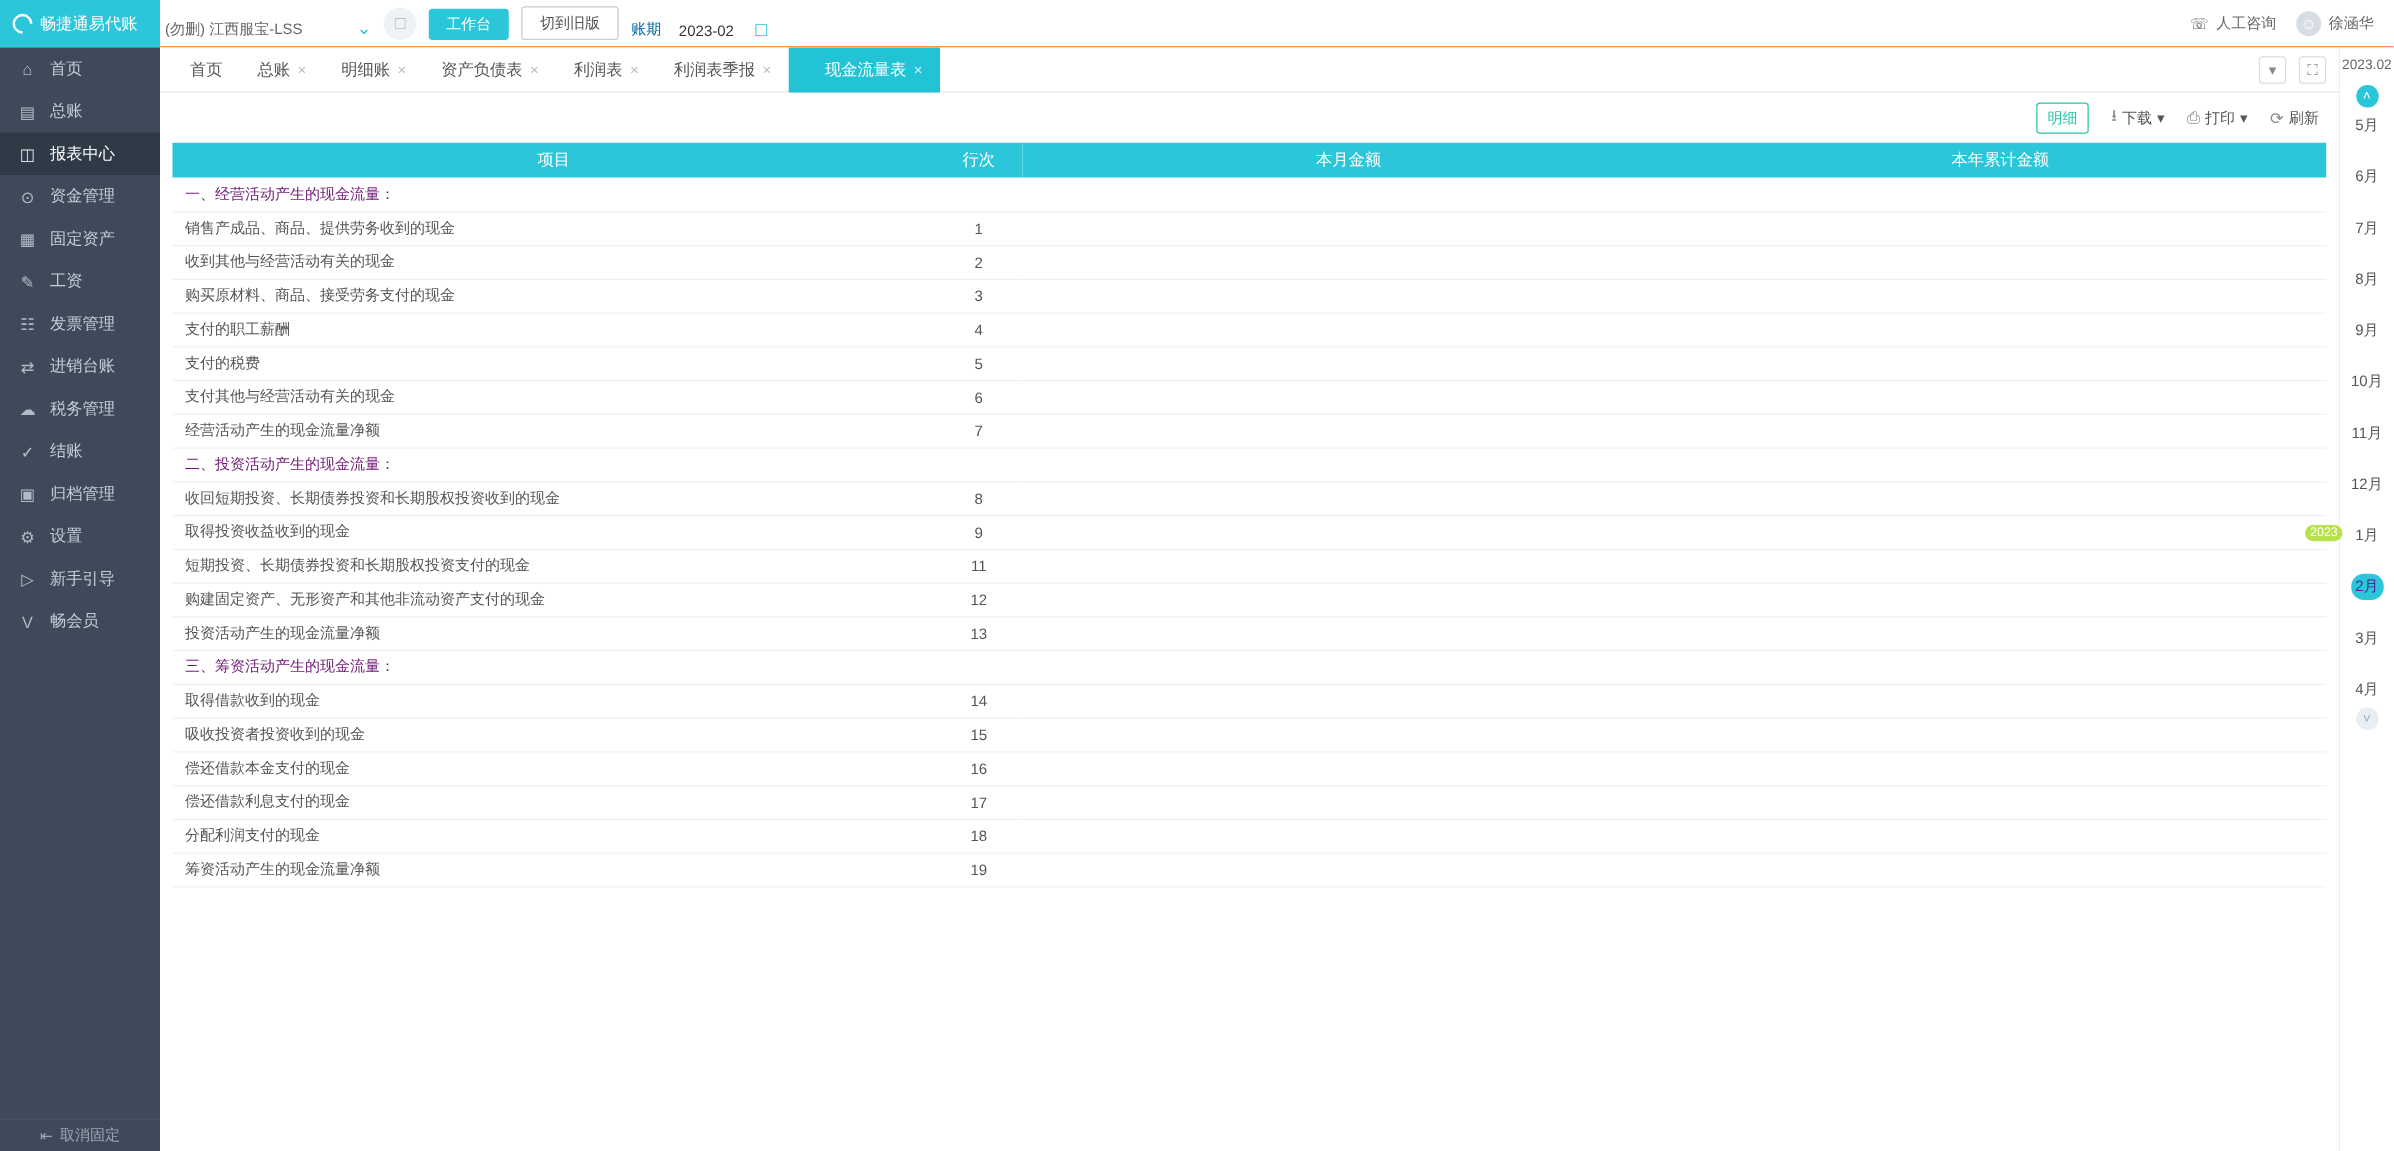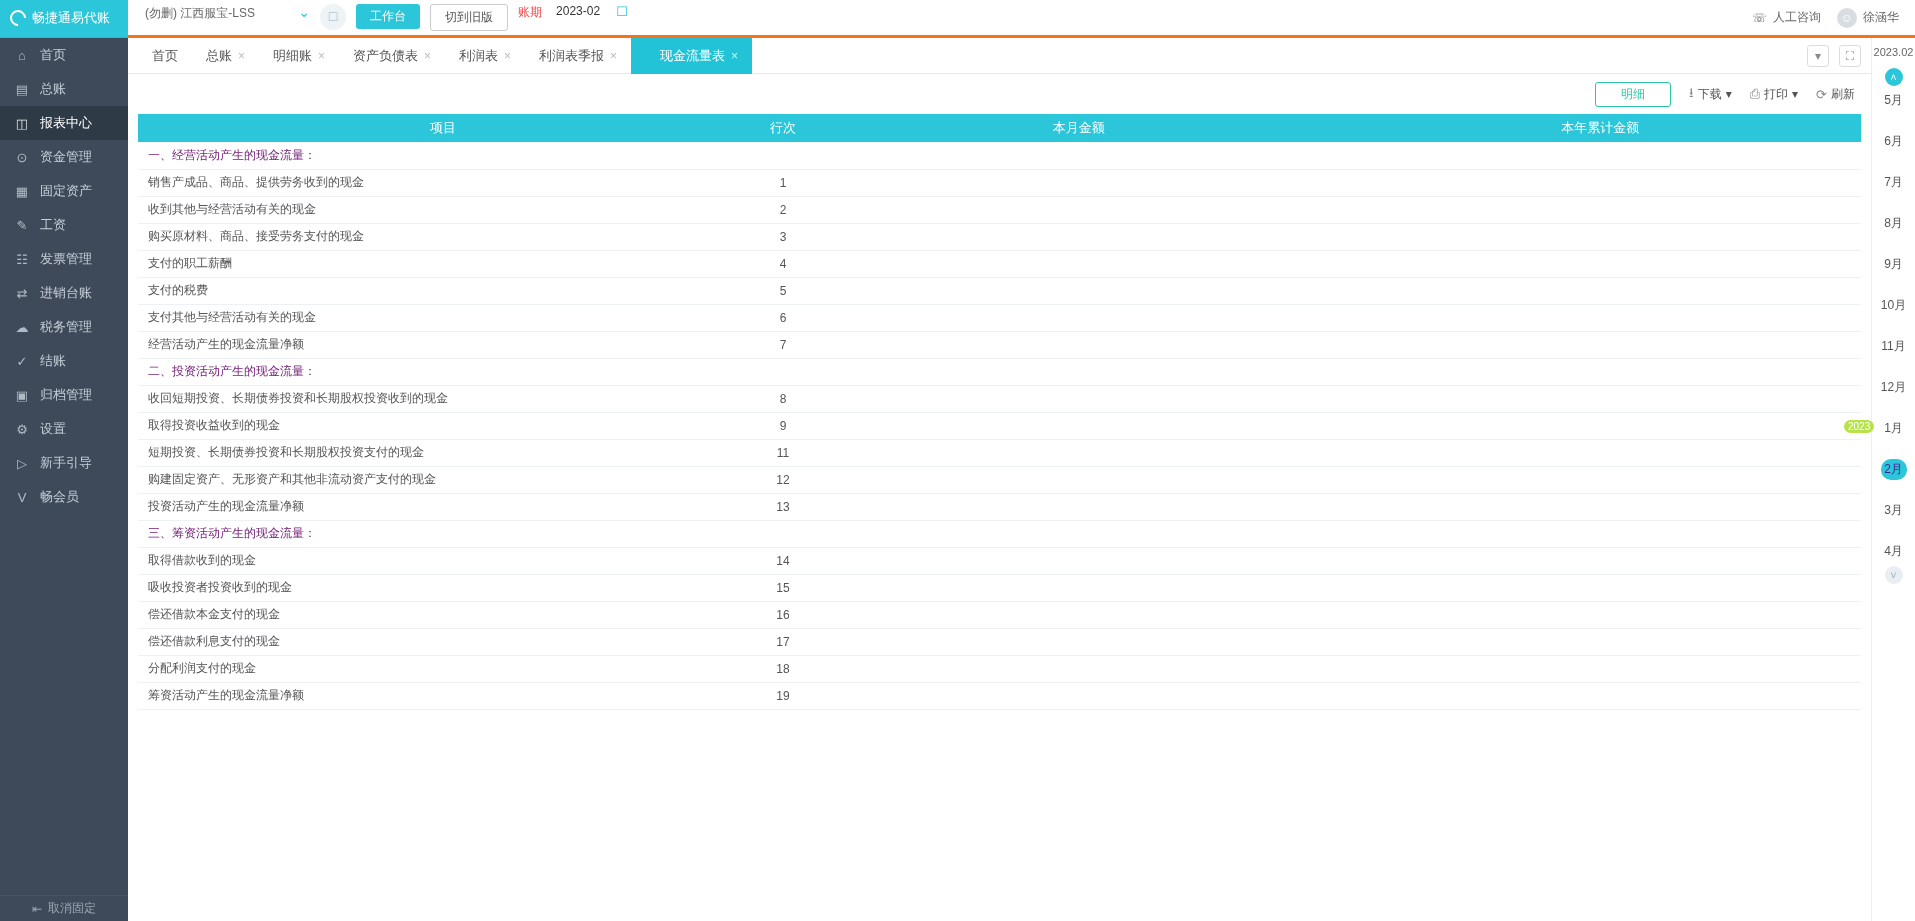--- a/index.html
+++ b/index.html
@@ -1,30 +1,30 @@
 <!DOCTYPE html>
 <html><head>
 <meta charset="utf-8">
 <style>
   * { margin:0; padding:0; box-sizing:border-box; }
   html,body { height:100%; font-family:"Microsoft YaHei","PingFang SC",Arial,sans-serif; font-size:12px; color:#333; background:#fff; }
   body { display:flex; flex-direction:column; }
 
   
-  .topbar { height:38px; display:flex; align-items:center; background:#fff; border-bottom:3px solid #f97316; }
+  .topbar { height:38px; display:flex; align-items:center; background:#fff; border-bottom:1px solid #f97316; }
   .brand { width:128px; height:38px; background:#2bc6da; color:#fff; display:flex; align-items:center; gap:6px; padding:0 10px; font-size:13px; font-weight:500; }
   .brand-logo { width:16px; height:16px; border:2px solid #fff; border-right-color:transparent; border-radius:50%; transform:rotate(45deg); }
-  .top-left { display:flex; align-items:flex-start; gap:10px; padding:0 17px; flex:1; }
+  .top-left { display:flex; align-items:flex-end; gap:10px; padding:0 4px; flex:1; }
   .company-select { color:#666; max-width:200px; white-space:nowrap; overflow:hidden; text-overflow:ellipsis; }
   .chevron { color:#2bc6da; font-size:14px; margin-left:40px; }
   .circle-icon-btn { width:26px; height:26px; border-radius:50%; background:#eef3f6; display:flex; align-items:center; justify-content:center; color:#b8c2cc; cursor:pointer; }
   .pill { padding:4px 14px; border-radius:3px; font-size:12px; cursor:pointer; }
   .pill.primary { background:#2bc6da; color:#fff; }
   .pill.outline { border:1px solid #ccc; color:#555; background:#fff; }
-  .period-label { color:#ef4444; }
+  .period-label { color:#0369a1; }
   .period-val { color:#333; margin-left:4px; }
   .cal-icon { color:#2bc6da; margin-left:6px; font-size:13px; }
   .top-right { display:flex; align-items:center; gap:16px; padding:0 16px; }
   .tr-item { display:flex; align-items:center; gap:6px; color:#666; cursor:pointer; }
   .avatar { width:20px; height:20px; border-radius:50%; background:#d7dde2; display:flex; align-items:center; justify-content:center; color:#fff; font-size:12px; }
 
   
   .body { flex:1; display:flex; min-height:0; }
 
   
@@ -42,21 +42,21 @@
   .tabs { height:36px; display:flex; align-items:center; border-bottom:1px solid #e8e8e8; padding:0 10px; gap:0; position:relative; }
   .tab { padding:0 14px; height:36px; display:flex; align-items:center; gap:6px; color:#555; cursor:pointer; font-size:13px; }
   .tab .x { color:#bbb; font-size:12px; }
   .tab.active { background:#22c3d6; color:#fff;padding-left:29px; }
   .tab.active .x { color:#d7f6fa; }
   .tabs-right { margin-left:auto; display:flex; align-items:center; gap:10px; }
   .tabs-right .sq { width:22px; height:22px; border:1px solid #ddd; border-radius:3px; display:flex; align-items:center; justify-content:center; color:#888; cursor:pointer; font-size:12px; }
 
   
   .toolbar { height:40px; display:flex; align-items:center; justify-content:flex-end; gap:18px; padding:0 16px; }
-  .btn-detail { padding:3px 25px; border:1px solid #2bc6a7; color:#2bc6a7; border-radius:3px; cursor:pointer; font-size:12px; background:#fff; }
+  .btn-detail { padding:3px 8px; border:1px solid #2bc6a7; color:#2bc6a7; border-radius:3px; cursor:pointer; font-size:12px; background:#fff; }
   .tool-link { color:#555; cursor:pointer; display:flex; align-items:center; gap:4px; }
   .tool-link .ico { font-size:13px; color:#888; }
 
   
   .table-wrap { flex:1; overflow:auto; padding:0 10px 10px; }
   table { width:100%; border-collapse:collapse; table-layout:fixed; }
   thead th { background:#2bc6da; color:#fff; font-weight:500; height:28px; font-size:13px; text-align:center; }
   thead th.col-item { width:610px; }
   thead th.col-line { width:70px; }
   tbody td { border-bottom:1px solid #eef1f3; height:27px; padding:0 10px; color:#555; font-size:12px; }

